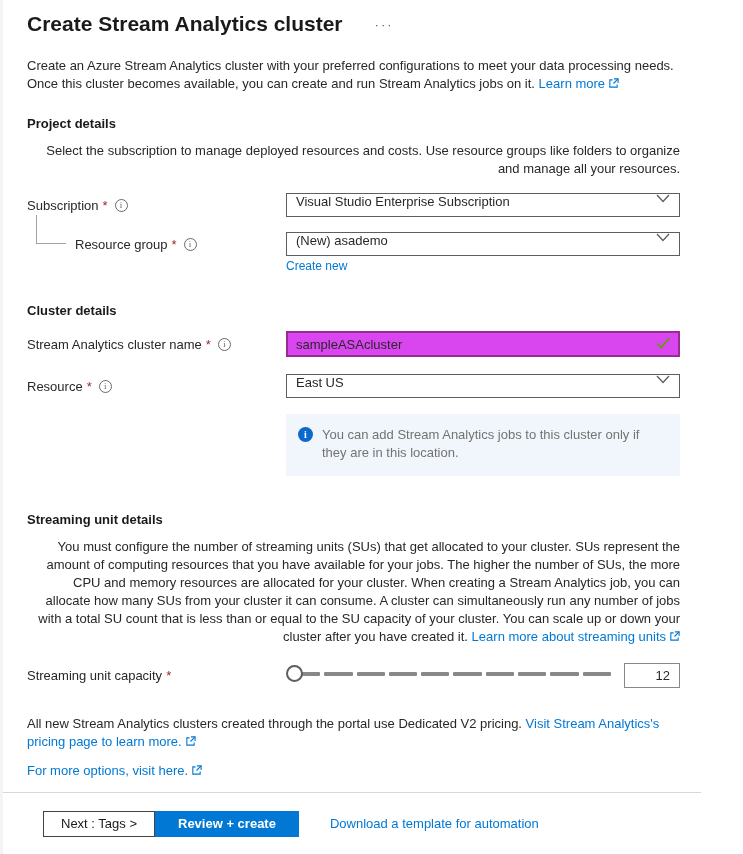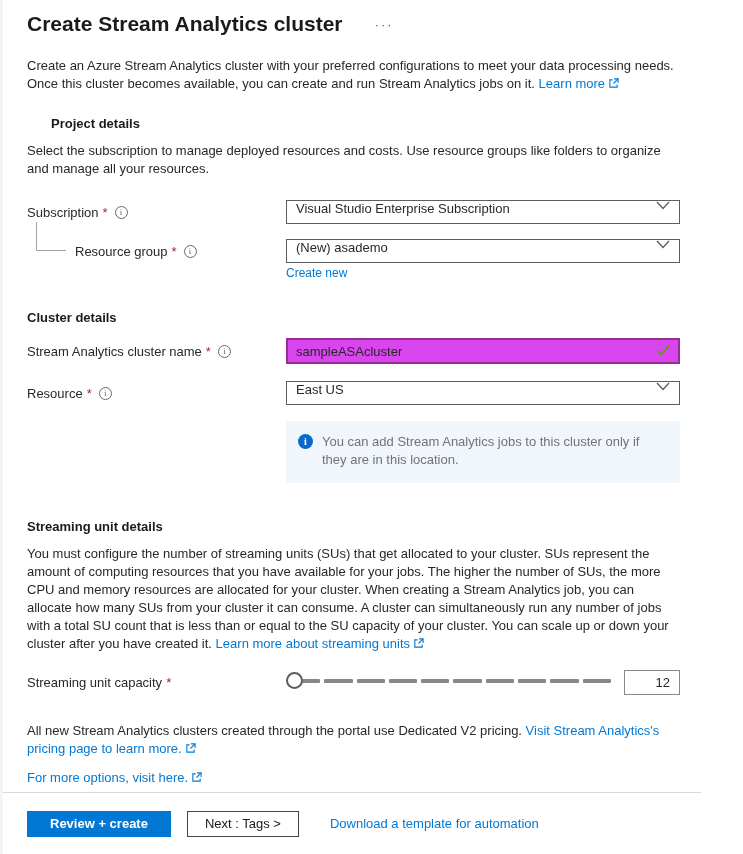--- a/index.html
+++ b/index.html
@@ -16,28 +16,28 @@
   .page-title { font-size:21px; font-weight:700; color:#1a1a1a; letter-spacing:0; }
   .more-menu { margin-left:28px; color:#605e5c; font-size:13px; letter-spacing:2px; cursor:pointer; line-height:1; padding:4px; }
 
   p.body-text { font-size:13px; line-height:18px; color:#292827; }
   .intro { margin-top:21px; max-width:700px; }
 
   a.link { color:#0078d4; text-decoration:none; cursor:pointer; }
   .ext-icon { display:inline-block; vertical-align:-1px; margin-left:3px; }
 
   h3.section-heading { font-size:13px; font-weight:700; color:#1a1a1a; }
-  .h-project { margin-top:23px;margin-left:24px; }
+  .h-project { margin-top:23px; }
   .h-cluster { margin-top:30px; }
   .h-streaming { margin-top:36px; }
-  .section-desc { margin-top:11px; max-width:700px; }
+  .section-desc { margin-top:11px; max-width:700px;text-align:right; }
 
   
   .form-row { display:flex; align-items:center; position:relative; }
-  .row-subscription { margin-top:22px; }
+  .row-subscription { margin-top:15px; }
   .row-resource-group { margin-top:15px; }
   .row-name { margin-top:13px; }
   .row-location { margin-top:17px; }
   .row-capacity { margin-top:17px; }
   .field-label { width:259px; flex:0 0 259px; font-size:13px; color:#292827; display:flex; align-items:center; }
   .req { color:#a4262c; margin-left:4px; }
   .info-icon {
     width:13px; height:13px; border:1px solid #6b6966; border-radius:50%;
     display:inline-flex; align-items:center; justify-content:center;
     margin-left:7px; color:#6b6966; font-size:9px; cursor:default; flex:0 0 13px;
@@ -268,17 +268,17 @@
       <a class="link"><span>For more options, visit here.</span><svg class="ext-icon" width="11" height="11" viewBox="0 0 12 12">
             <path d="M5 2 H2 V10 H10 V7" fill="none" stroke="#0078d4" stroke-width="1.2"></path>
             <path d="M6.5 1 H11 V5.5" fill="none" stroke="#0078d4" stroke-width="1.2"></path>
             <path d="M11 1 L6 6" fill="none" stroke="#0078d4" stroke-width="1.2"></path>
           </svg></a>
     </p>
 
   </div>
 
   <div class="footer">
+    <button class="btn btn-secondary">Next : Tags &gt;</button>
     <button class="btn btn-primary">Review + create</button>
-    <button class="btn btn-secondary">Next : Tags &gt;</button>
     <a class="link footer-link">Download a template for automation</a>
   </div>
 </div>
 
 </body></html>

